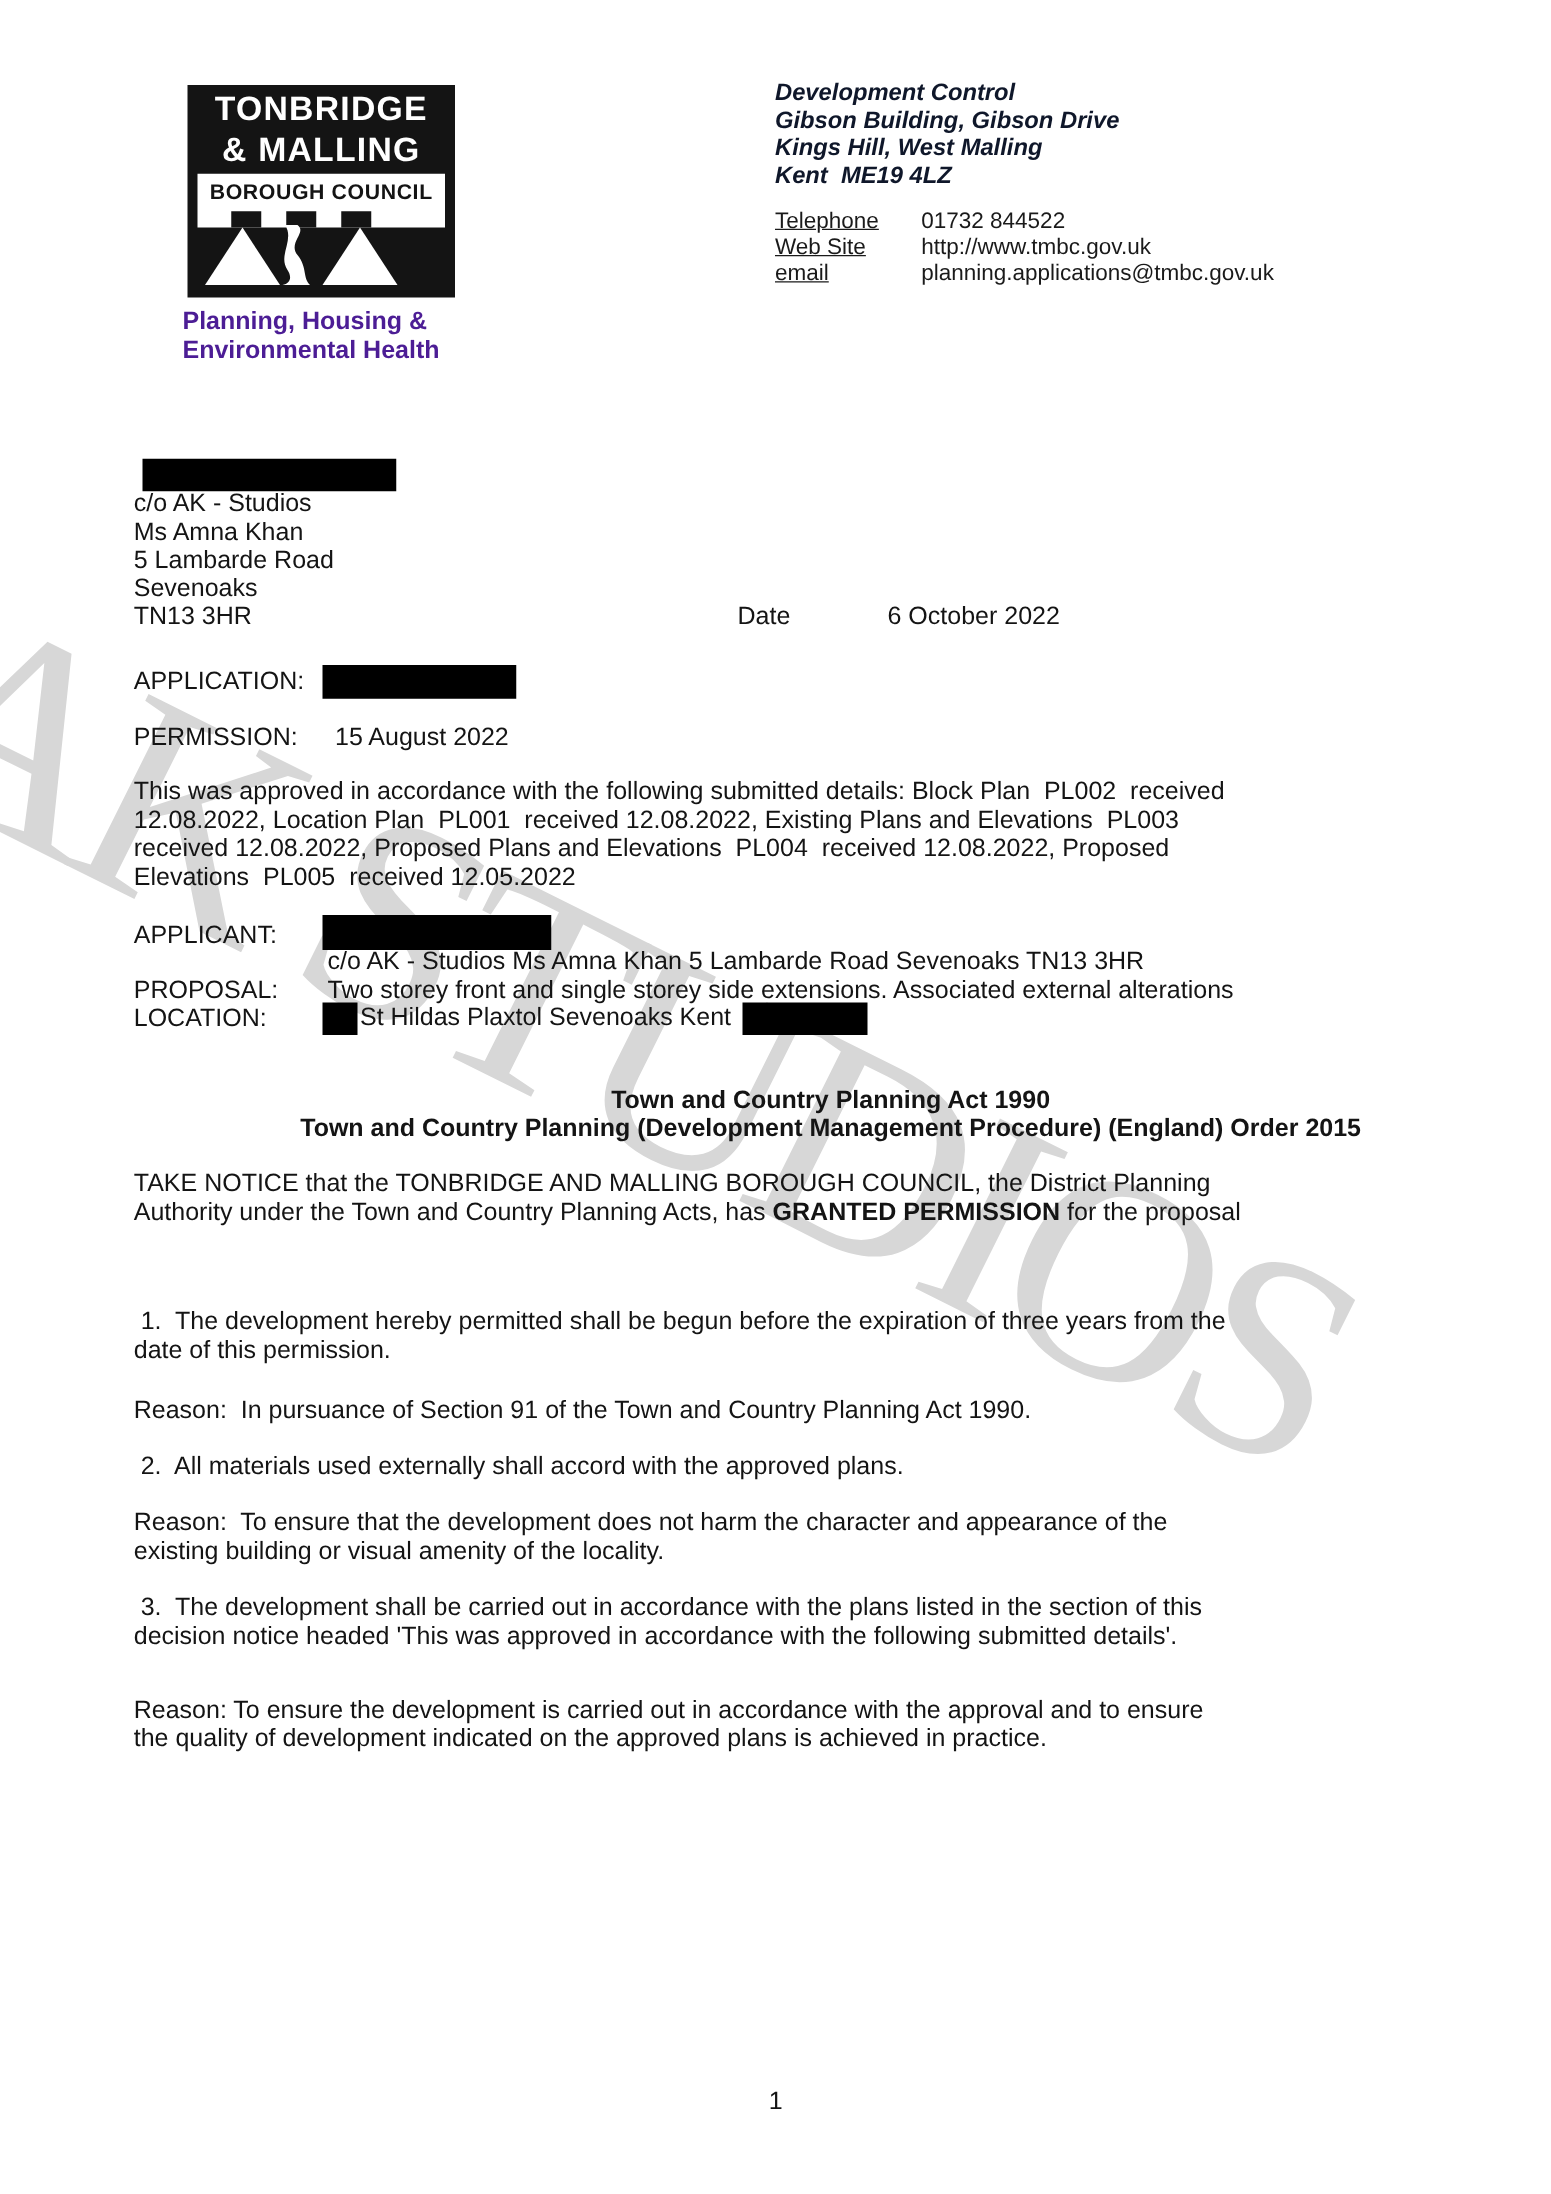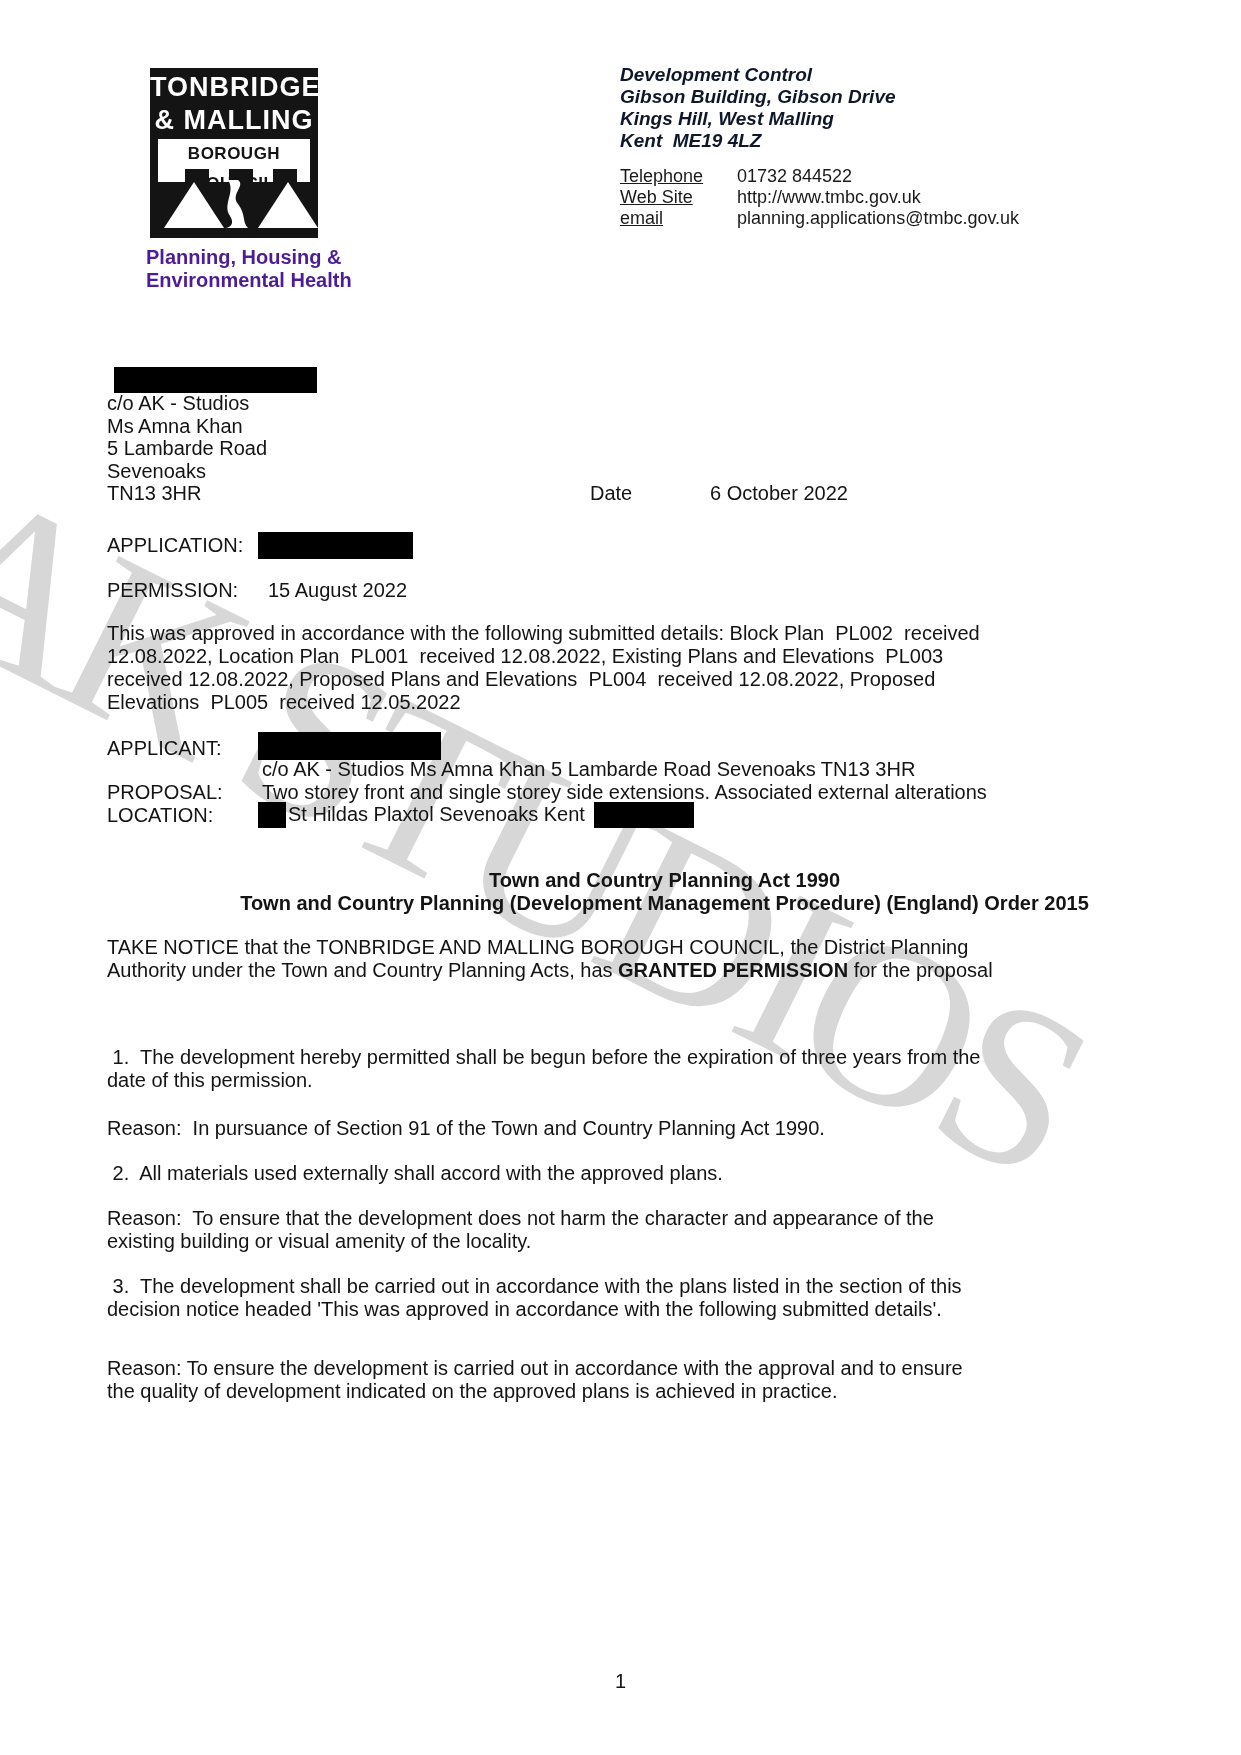--- a/index.html
+++ b/index.html
@@ -16,21 +16,21 @@
   
   .watermark{
     position:absolute;left:-8px;top:446px;z-index:0;
     font-family:"Liberation Serif","DejaVu Serif",serif;
     font-size:232px;line-height:1;letter-spacing:-12px;
     color:#d7d7d7;white-space:nowrap;
     transform:rotate(26.5deg);transform-origin:0 0;
     user-select:none;
   }
   
-  .logo-box{position:absolute;left:150px;top:68px;width:168px;height:170px;background:#141414;}
+  .logo-box{position:absolute;left:150px;top:68px;width:214px;height:170px;background:#141414;}
   .logo-title{padding-top:6px;text-align:center;color:#ffffff;font-weight:bold;font-size:27px;line-height:27px;letter-spacing:1px;}
   .logo-band{position:relative;margin:5px 8px 0 8px;background:#ffffff;height:43px;}
   .logo-band-text{text-align:center;font-weight:bold;color:#141414;font-size:17px;line-height:30px;letter-spacing:.5px;}
   .merlon{position:absolute;bottom:0;width:24px;height:13px;background:#141414;}
   .m1{left:27px;} .m2{left:71px;} .m3{left:115px;}
   .emblem{position:absolute;left:8px;bottom:6px;width:166px;height:56px;}
   .dept{position:absolute;left:146px;top:246px;font-weight:bold;font-size:20px;line-height:23px;color:#4c1d95;}
   
   .office{position:absolute;left:620px;top:64px;font-weight:bold;font-size:19px;line-height:22px;color:#0f172a;font-style:italic;}
   .contact{position:absolute;left:620px;top:166px;font-size:18px;line-height:21px;}

